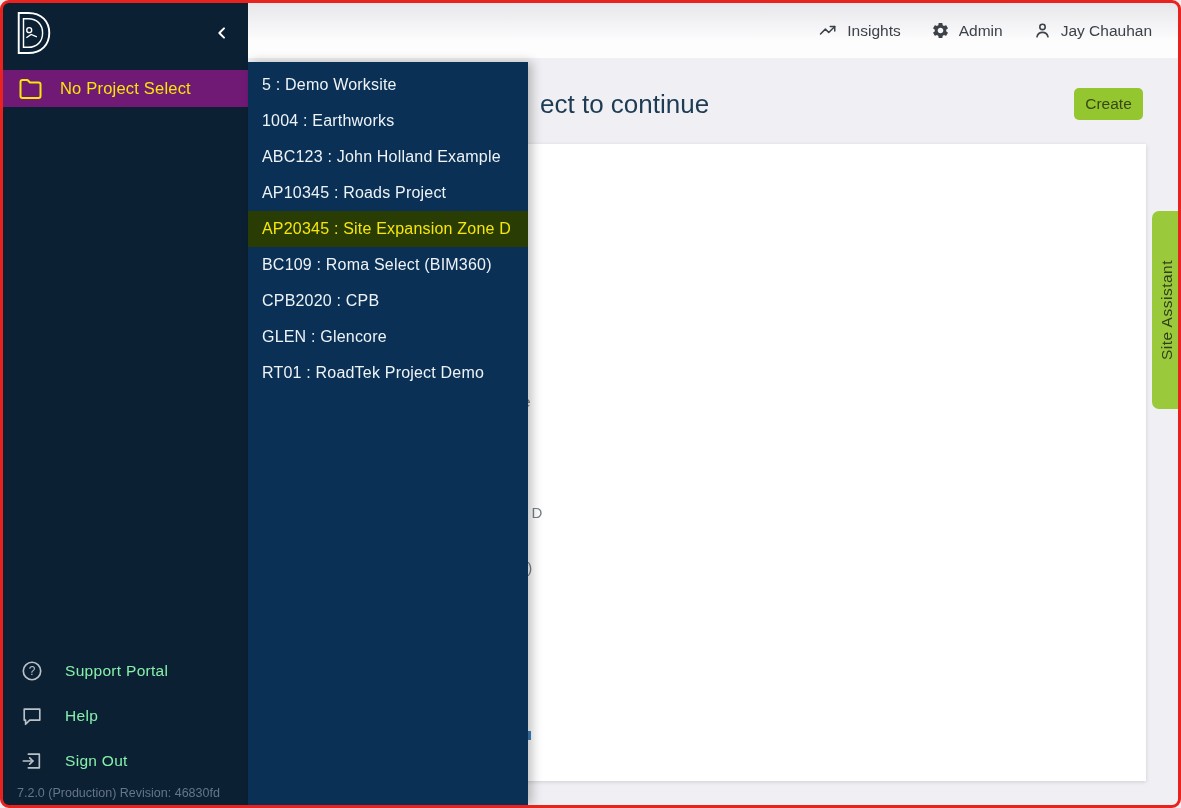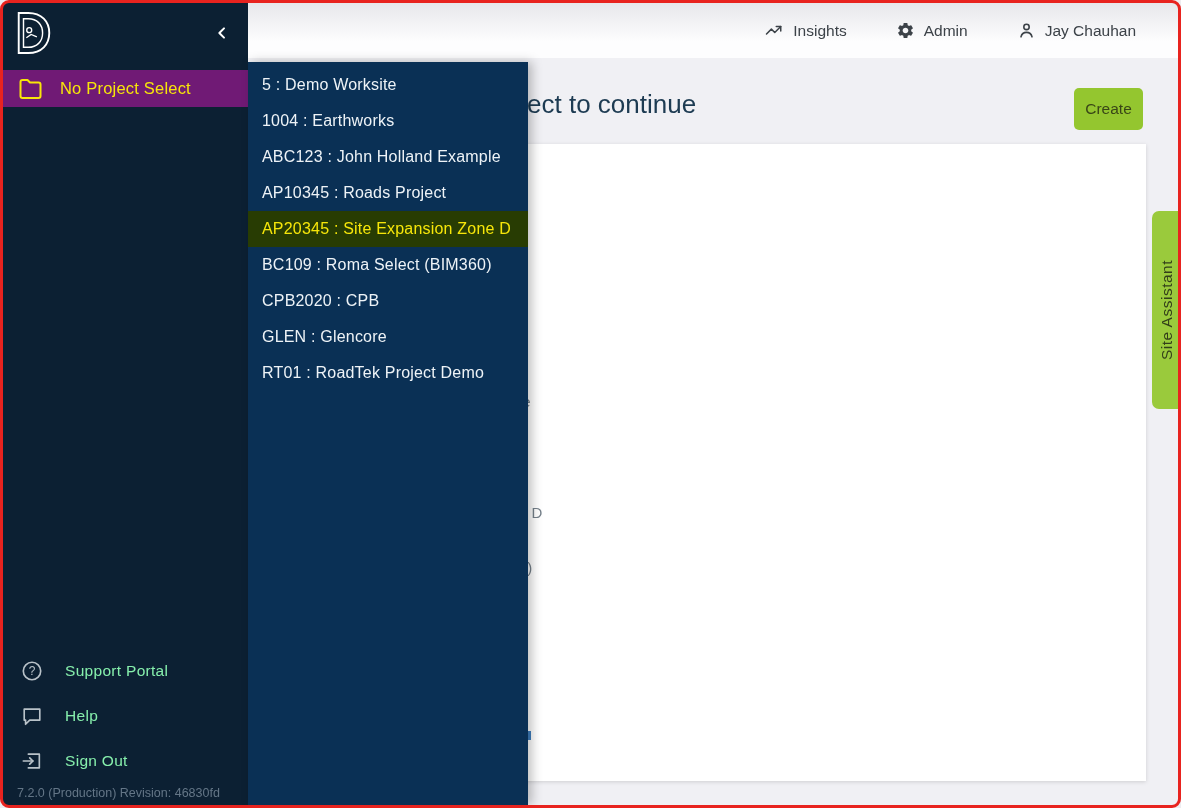--- a/index.html
+++ b/index.html
@@ -15,27 +15,27 @@
   .collapse-btn{position:absolute;right:14px;top:18px;width:24px;height:24px;cursor:pointer;display:flex;align-items:center;justify-content:center;}
   .project-row{position:absolute;left:0;top:67px;width:100%;height:37px;background:#701a75;display:flex;align-items:center;cursor:pointer;}
   .project-row .f-icon{margin-left:15px;display:flex;}
   .project-row .p-label{margin-left:17px;color:#f7e609;font-size:16.5px;letter-spacing:.2px;}
   .sb-footer{position:absolute;left:0;top:645px;width:100%;}
   .sb-row{height:45px;display:flex;align-items:center;padding-left:18px;cursor:pointer;}
   .sb-row .sb-label{margin-left:22px;color:#86efac;font-size:15.5px;letter-spacing:.3px;}
   .version{position:absolute;left:14px;bottom:5px;color:#647687;font-size:12.5px;}
 
   
-  .topbar{position:absolute;left:248px;top:3px;width:930px;height:55px;background:linear-gradient(#e7e7eb,#fdfdfe 70%);display:flex;align-items:center;justify-content:flex-end;padding-right:42px;box-sizing:border-box;gap:49px;z-index:1;}
+  .topbar{position:absolute;left:248px;top:3px;width:930px;height:55px;background:linear-gradient(#e7e7eb,#fdfdfe 70%);display:flex;align-items:center;justify-content:flex-end;padding-right:26px;box-sizing:border-box;gap:30px;z-index:1;}
   .nav-item{display:flex;align-items:center;gap:9px;color:#3c4248;font-size:15.5px;cursor:pointer;}
 
   
   .main{position:absolute;left:248px;top:58px;width:930px;height:747px;background:#f0f0f4;z-index:1;}
-  .heading{position:absolute;left:279px;top:31px;font-size:26px;color:#1d3b52;white-space:nowrap;text-align:center;}
-  .create-btn{position:absolute;right:35px;top:30px;width:69px;height:42px;background:#94c62f;border:none;border-radius:5px;color:#394617;font-size:15.5px;font-family:"Liberation Sans",sans-serif;cursor:pointer;text-align:center;}
+  .heading{position:absolute;left:292px;top:31px;font-size:26px;color:#1d3b52;white-space:nowrap;text-align:center;}
+  .create-btn{position:absolute;right:35px;top:30px;width:69px;height:32px;background:#94c62f;border:none;border-radius:5px;color:#394617;font-size:15.5px;font-family:"Liberation Sans",sans-serif;cursor:pointer;text-align:center;}
   .card{position:absolute;left:16px;top:86px;width:882px;height:637px;background:#ffffff;box-shadow:0 1px 4px rgba(0,0,0,.14);}
   .frag{position:absolute;left:255px;color:#75808a;font-size:15px;white-space:nowrap;}
   .frag-0{top:249px;}
   .frag-1{top:360px;}
   .frag-2{top:415px;}
   .blue-sliver{position:absolute;left:264px;top:587px;width:3px;height:9px;background:#3f7fbe;}
 
   
   .dropdown{position:absolute;left:248px;top:62px;width:280px;height:743px;background:#0a3055;z-index:20;box-shadow:4px 0 10px rgba(0,0,0,.25);padding-top:5px;box-sizing:border-box;}
   .dd-item{height:36px;display:flex;align-items:center;padding-left:14px;color:#eef3f7;font-size:16px;white-space:nowrap;cursor:pointer;letter-spacing:.2px;}

